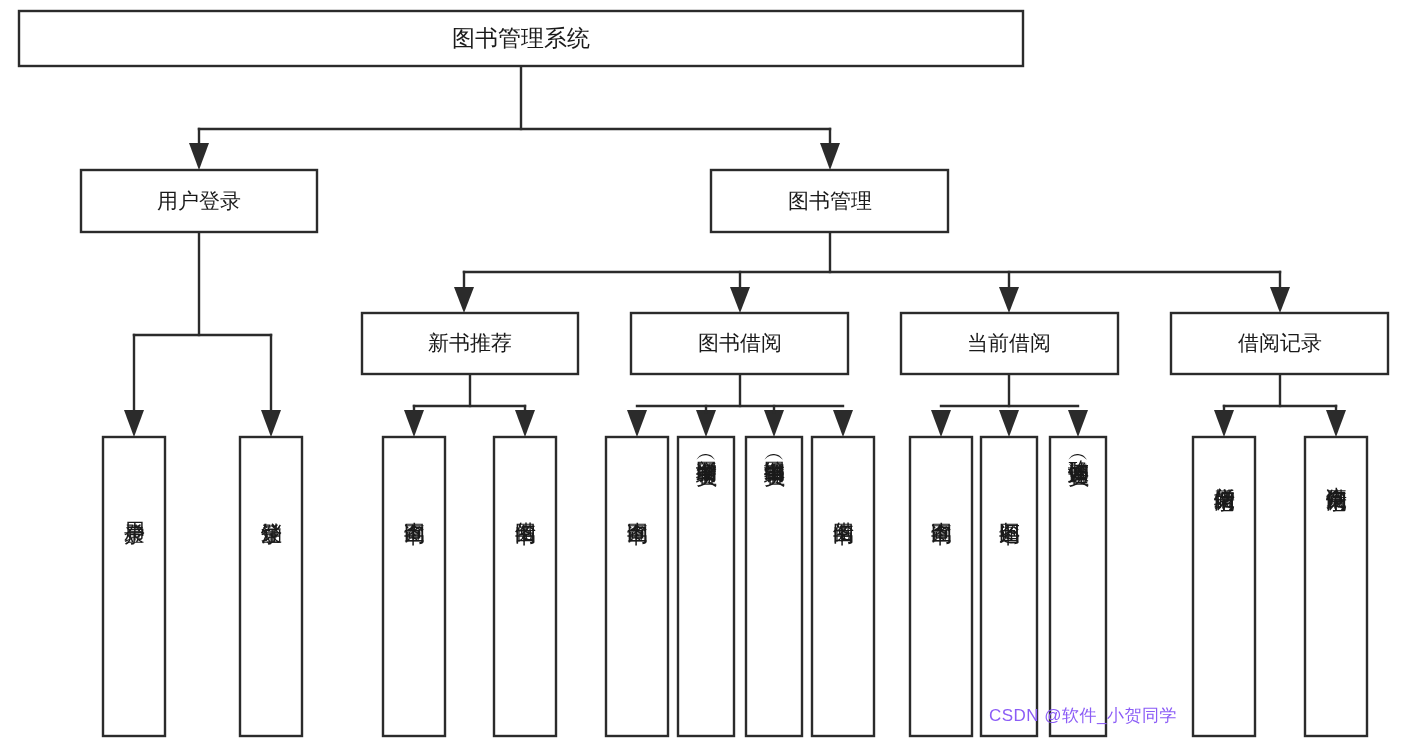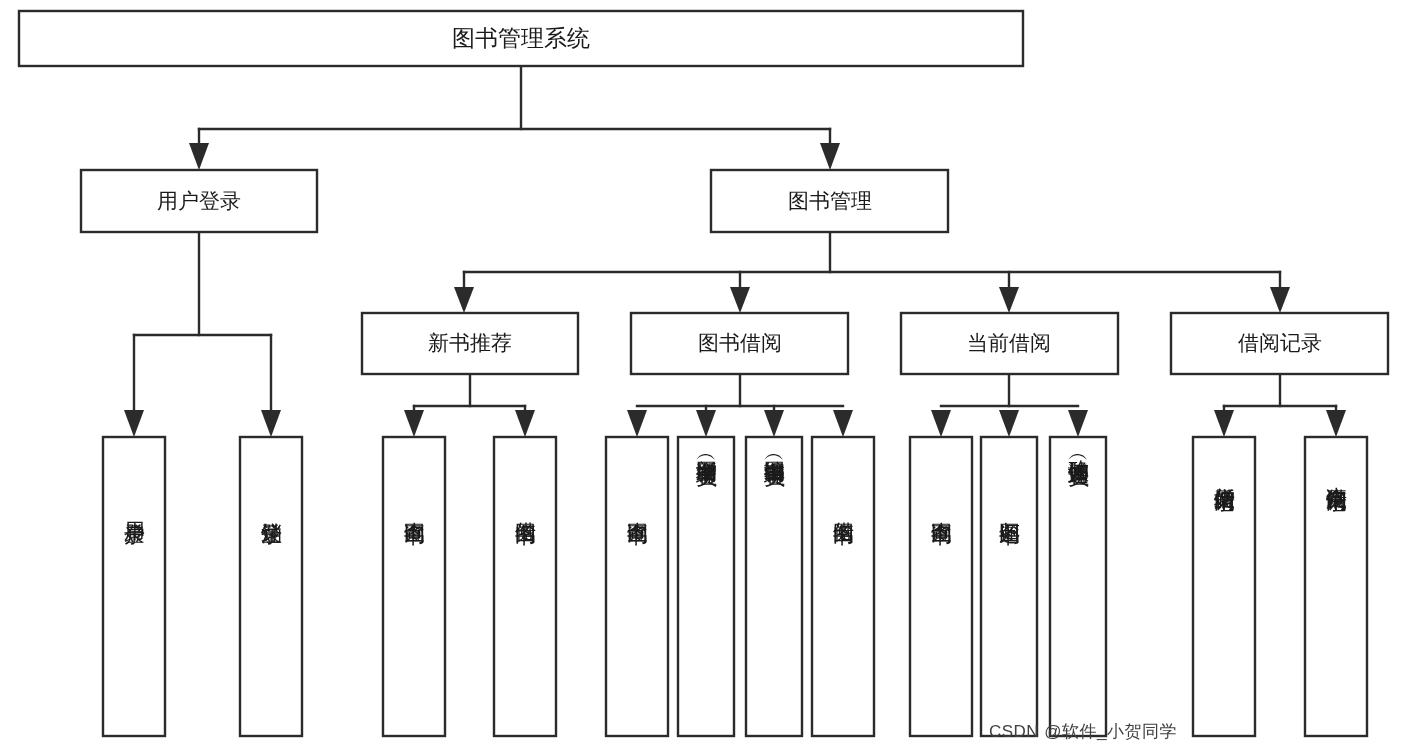--- a/index.html
+++ b/index.html
@@ -64,24 +64,24 @@
     line-height: 1.38;
     color: #1a1a1a;
     writing-mode: vertical-rl;
     text-orientation: upright;
     white-space: nowrap;
     letter-spacing: 1px;
   }
   .watermark {
     position: absolute;
     right: 8px;
-    bottom: 4px;
+    bottom: 20px;
     font-family: "Liberation Sans", "DejaVu Sans", sans-serif;
     font-size: 17px;
-    color: #404040;
+    color: #8b5cf6;
     white-space: nowrap;
     letter-spacing: 0.5px;
   }
 </style>
 </head>
 <body>
 
 <div id="diagram-root">
 
   <svg class="diagram-canvas" viewBox="0 0 1405 747">

